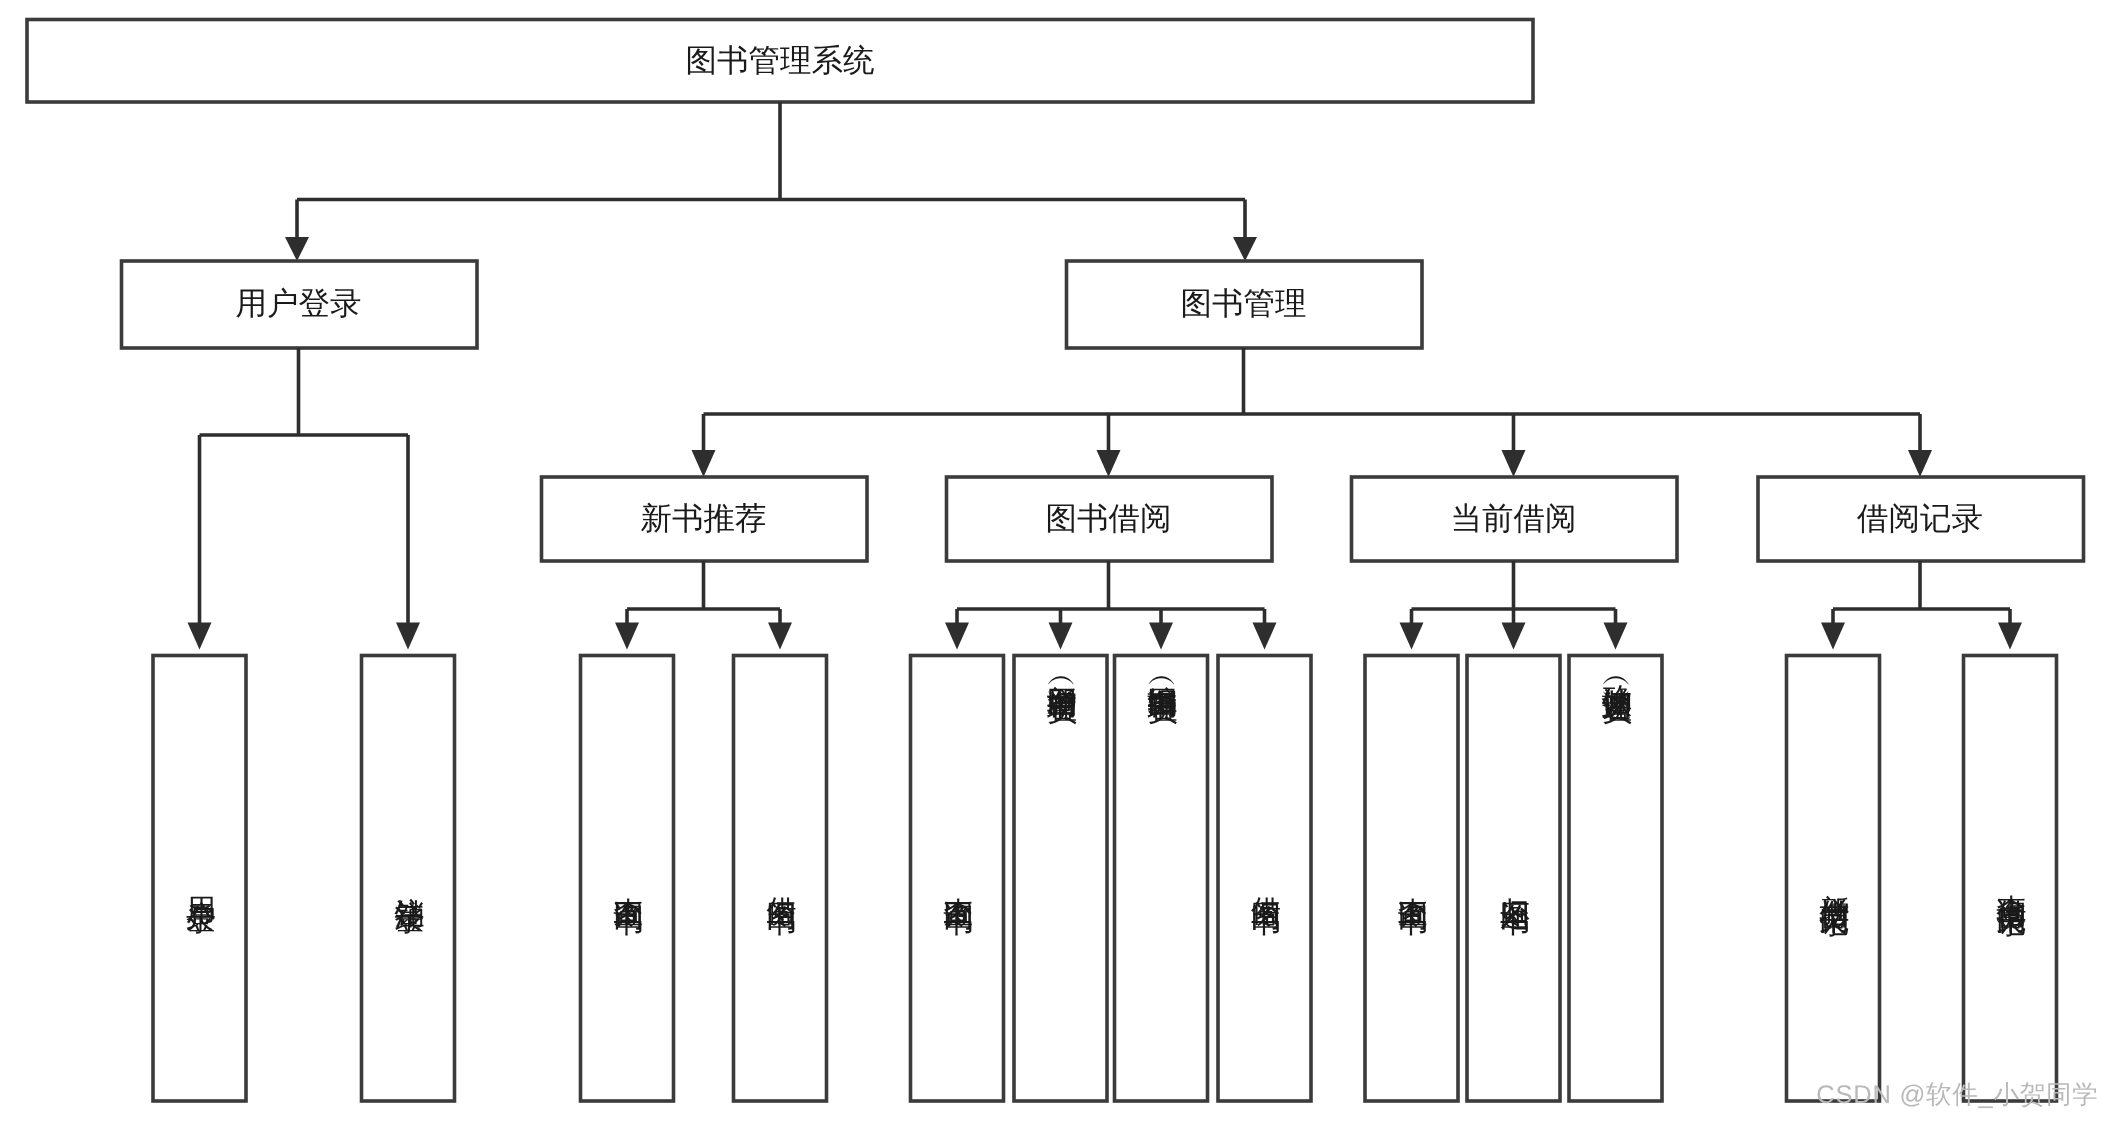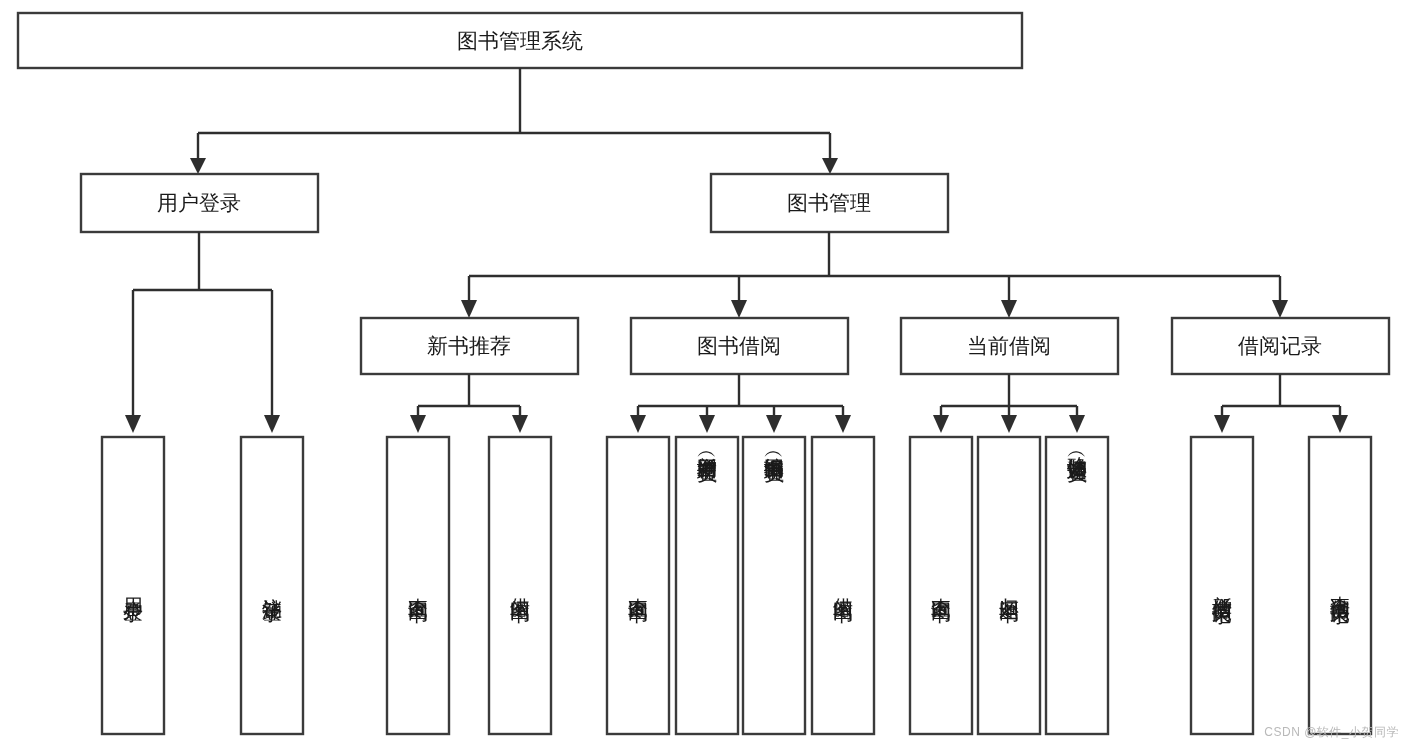--- a/index.html
+++ b/index.html
@@ -38,21 +38,21 @@
   }
   .arrow-head {
     fill: #2e2e2e;
     stroke: none;
   }
   .watermark {
     position: absolute;
     right: 6px;
     bottom: 6px;
     font-family: "Liberation Sans", "DejaVu Sans", sans-serif;
-    font-size: 12px;
+    font-size: 17px;
     color: #b9b9b9;
     letter-spacing: 0.5px;
     white-space: nowrap;
     pointer-events: none;
   }
 </style>
 </head>
 <body>
 
 <svg id="diagram" viewBox="0 0 1405 747" xmlns="http://www.w3.org/2000/svg">

